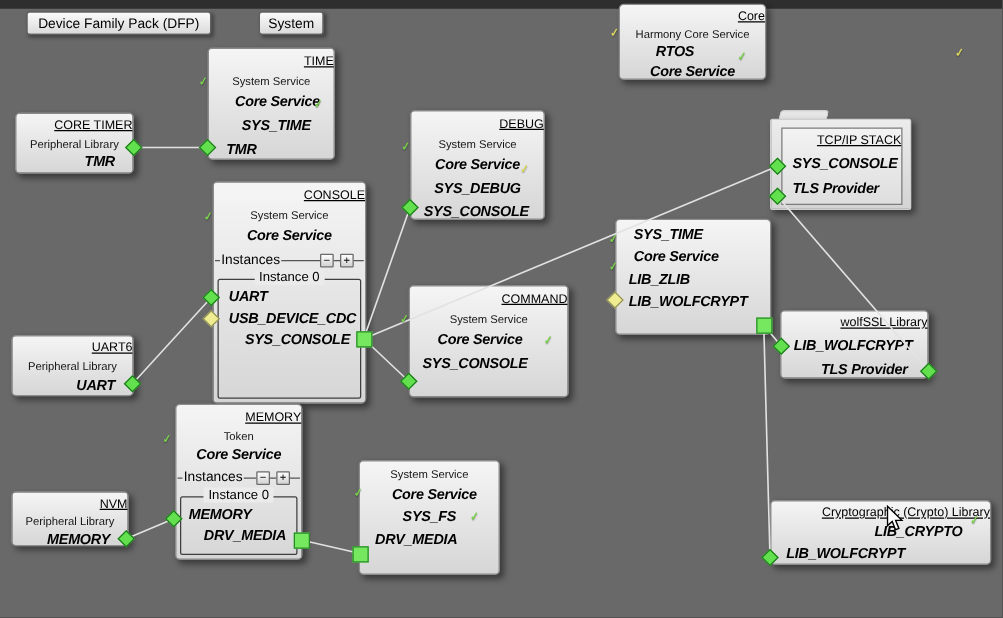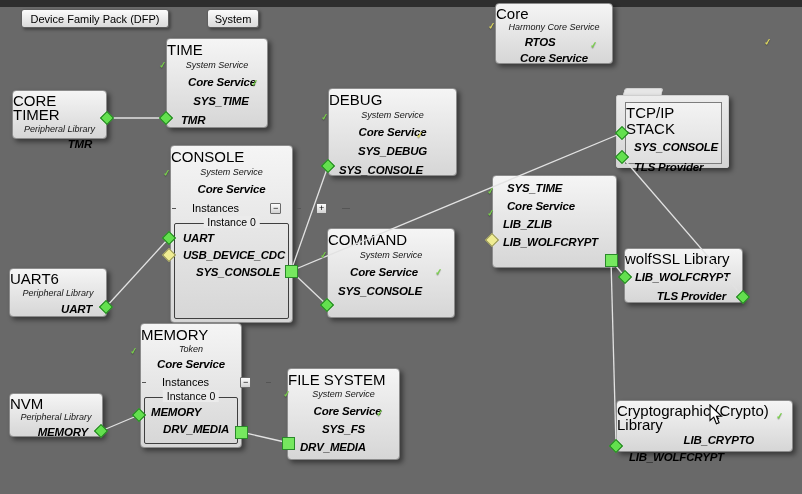--- a/index.html
+++ b/index.html
@@ -7,31 +7,31 @@
           overflow:hidden;font-family:"Liberation Sans",sans-serif;}
   .topstrip{position:absolute;left:0;top:0;width:802px;height:7px;background:var(--top_strip,#2e2e2e);z-index:1;}
   .tab{position:absolute;z-index:3;background:linear-gradient(#fbfbfb,#dadada);border:1px solid #5f5f5f;
        border-radius:3px;font-size:11px;color:#000;display:flex;align-items:center;justify-content:center;
        box-shadow:2px 2px 3px rgba(0,0,0,.35);box-sizing:border-box;}
   .block{position:absolute;z-index:3;background:linear-gradient(#f5f5f5,#d6d6d6);
          border:1px solid var(--box_border,#8c8c8c);border-radius:4px;
          box-shadow:3px 3px 5px rgba(0,0,0,.45);box-sizing:border-box;
          display:flex;flex-direction:column;padding-top:3px;color:#000;}
   .block.selected{border:2px solid var(--selected_border,#2f9e2f);}
-  .bt{font-size:15px;text-align:left;}
-  .bs{font-size:9px;text-align:center;color:#141414;font-style:italic;}
+  .bt{font-size:10px;text-align:right;text-decoration:underline;}
+  .bs{font-size:9px;text-align:center;color:#141414;}
   .br{font-size:11.5px;font-weight:700;font-style:italic;letter-spacing:-.2px;white-space:nowrap;}
   .h13{flex:0 0 13px;line-height:13px}.h14{flex:0 0 14px;line-height:14px}
   .h15{flex:0 0 15px;line-height:15px}.h16{flex:0 0 16px;line-height:16px}
   .h19{flex:0 0 19px;line-height:19px}
   .r16{flex:0 0 16px;line-height:16px}.r17{flex:0 0 17px;line-height:17px}
   .r18{flex:0 0 18px;line-height:18px}.r19{flex:0 0 19px;line-height:19px}
   .r20{flex:0 0 20px;line-height:20px}
   .ac{text-align:center}.al{text-align:left}.ar{text-align:right}
-  .inst-row{display:flex;align-items:center;flex:0 0 20px;font-size:11px;padding:0 1px;gap:15px;}
+  .inst-row{display:flex;align-items:center;flex:0 0 20px;font-size:11px;padding:0 1px;gap:0;}
   .inst-lbl{white-space:nowrap;padding:0 1px;}
   .inst-line{height:1px;background:#555;flex:1;}
   .inst-line.f4{flex:0 0 4px}.inst-line.f5{flex:0 0 5px}.inst-line.f8{flex:0 0 8px}
   .inst-btn{width:11px;height:11px;flex:0 0 11px;font-size:9px;line-height:8px;padding:0;margin:0;
             border:1px solid #6a6a6a;background:linear-gradient(#fdfdfd,#d2d2d2);border-radius:1px;
             font-family:"Liberation Sans",sans-serif;color:#000;}
   .inst-group{position:relative;border:1px solid #3f3f3f;border-radius:2px;margin:5px 3px 3px;
               flex:1;display:flex;flex-direction:column;padding-top:6px;}
   .inst-title{position:absolute;top:-8px;left:50%;transform:translateX(-50%);
               background:#ebebeb;padding:0 4px;font-size:10.5px;white-space:nowrap;}
@@ -79,21 +79,21 @@
   </div>
 
   <div class="block" style="left:495px;top:3px;width:118px;height:61px">
     <div class="bt h13">Core</div>
     <div class="bs h14">Harmony Core Service</div>
     <div class="br r16 ac" style="padding-right:28px">RTOS</div>
     <div class="br r16 ac">Core Service</div>
   </div>
 
 
-  <div class="block" style="left:328px;top:88px;width:129px;height:88px">
+  <div class="block" style="left:328px;top:88px;width:108px;height:88px">
     <div class="bt h16">DEBUG</div>
     <div class="bs h15">System Service</div>
     <div class="br r19 ac">Core Service</div>
     <div class="br r19 ac">SYS_DEBUG</div>
     <div class="br r19 al" style="padding-left:10px">SYS_CONSOLE</div>
   </div>
 
   <div class="block" style="left:170px;top:145px;width:123px;height:178px">
     <div class="bt h16">CONSOLE</div>
     <div class="bs h15">System Service</div>
@@ -144,21 +144,21 @@
   </div>
 
   <div class="block" style="left:624px;top:248px;width:119px;height:55px">
     <div class="bt h16" style="line-height:14px">wolfSSL Library</div>
     <div class="br r19 al" style="padding-left:10px">LIB_WOLFCRYPT</div>
     <div class="br r19 ar" style="padding-right:16px">TLS Provider</div>
   </div>
 
   <div class="block" style="left:616px;top:400px;width:177px;height:52px">
     <div class="bt h14">Cryptographic (Crypto) Library</div>
-    <div class="br r17 ar" style="padding-right:38px">LIB_CRYPTO</div>
+    <div class="br r17 ar" style="padding-right:22px">LIB_CRYPTO</div>
     <div class="br r17 al" style="padding-left:12px">LIB_WOLFCRYPT</div>
   </div>
 
   <div class="block" style="left:9px;top:393px;width:94px;height:44px">
     <div class="bt h13">NVM</div>
     <div class="bs h14">Peripheral Library</div>
     <div class="br r16 ar" style="padding-right:14px">MEMORY</div>
   </div>
 
   <div class="block" style="left:140px;top:323px;width:102px;height:125px">
@@ -175,21 +175,20 @@
       <span class="inst-line f8"></span>
     </div>
     <div class="inst-group">
       <div class="inst-title">Instance 0</div>
       <div class="br r17 al" style="padding-left:6px">MEMORY</div>
       <div class="br r17 ar" style="padding-right:8px">DRV_MEDIA</div>
     </div>
   </div>
 
   <div class="block" style="left:287px;top:368px;width:113px;height:92px">
-    <div class="bt h15">FILE SYSTEM</div>
     <div class="bs h15">System Service</div>
     <div class="br r18 ac" style="padding-left:8px">Core Service</div>
     <div class="br r18 ac">SYS_FS</div>
     <div class="br r18 al" style="padding-left:12px">DRV_MEDIA</div>
   </div>
 
   <svg class="wires" width="802" height="494">
     <g stroke="#e2e2e2" stroke-width="1.3" fill="none">
       <line x1="107" y1="118" x2="166" y2="118"></line>
       <line x1="106" y1="307" x2="169" y2="238"></line>

